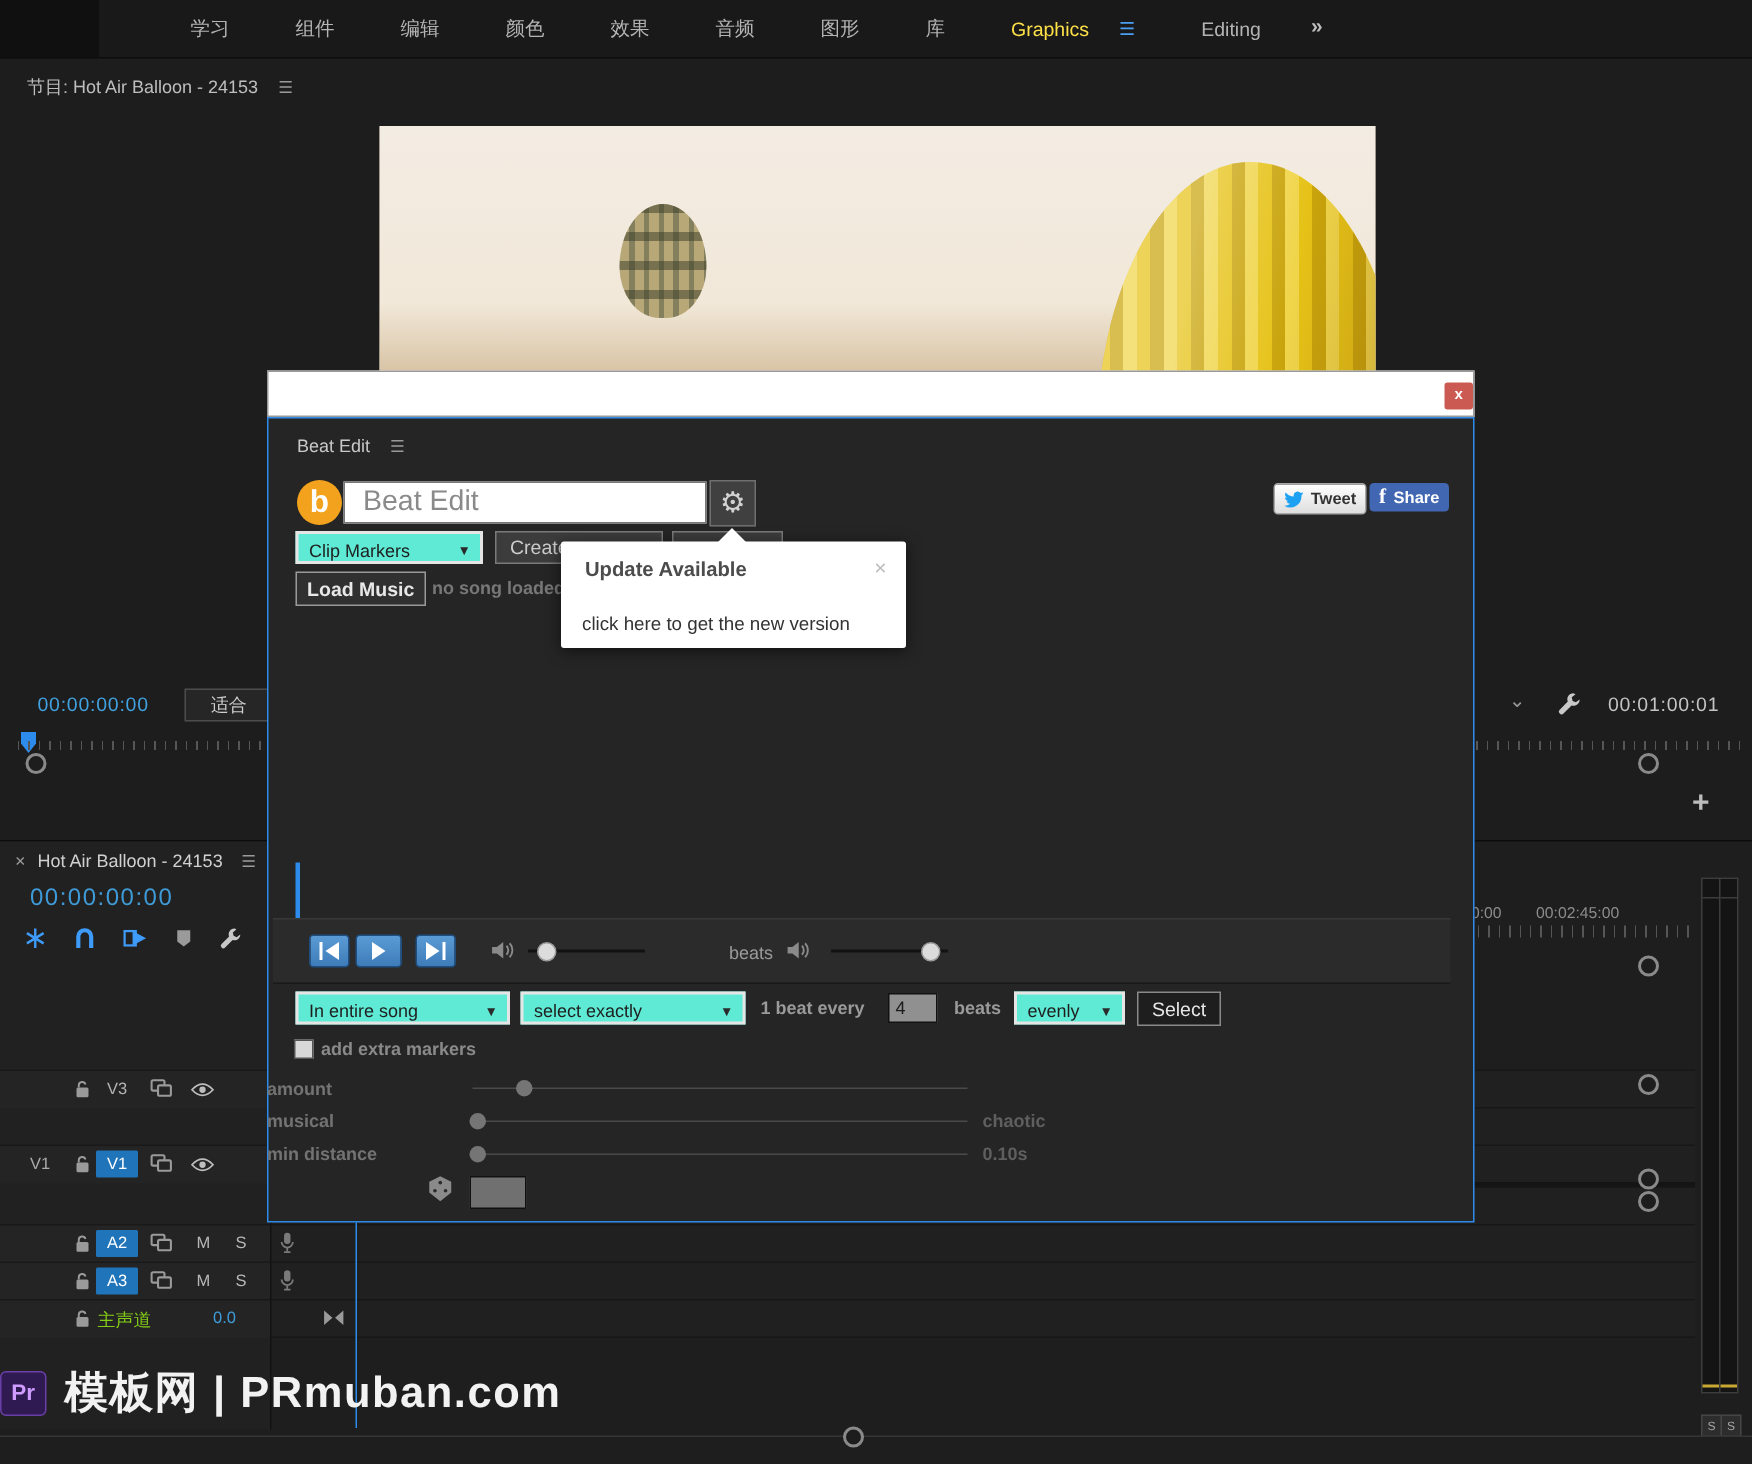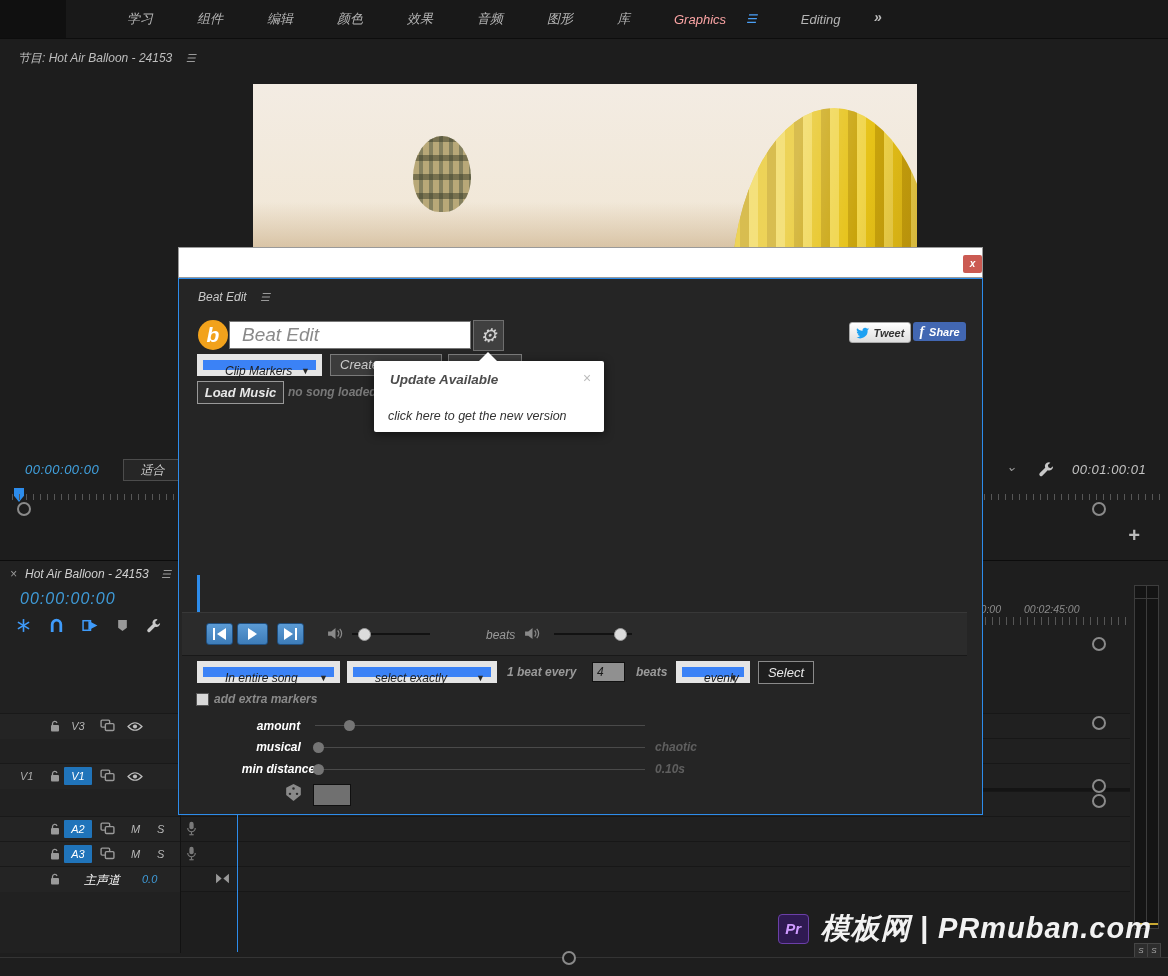--- a/index.html
+++ b/index.html
@@ -1,25 +1,25 @@
 <!DOCTYPE html>
 <html><head>
 <meta charset="utf-8">
 <style>
   html,body{margin:0;padding:0;width:1168px;height:976px;background:#1d1d1d;overflow:hidden;
     font-family:"Liberation Sans",sans-serif;color:#c8c8c8;-webkit-font-smoothing:antialiased;}
-  #app{position:relative;width:1168px;height:976px;font-style:italic;}
+  #app{position:relative;width:1168px;height:976px;}
   .a{position:absolute;}
 
   
   #menubar{position:absolute;left:0;top:0;width:1168px;height:38px;background:#191919;border-bottom:1px solid #0d0d0d;}
   #menubar .left-block{position:absolute;left:0;top:0;width:66px;height:38px;background:#101010;}
   #menubar .items{position:absolute;left:127px;top:0;height:38px;display:flex;align-items:center;gap:44px;}
   .menu-item{font-size:13px;color:#b4b4b4;white-space:nowrap;cursor:default;}
-  .menu-item.active{color:#fca5a5;}
+  .menu-item.active{color:#fde047;}
   #ws-menu-icon{color:#4a9ff5;font-size:12px;margin-left:-24px;}
   #menu-overflow{position:absolute;left:874px;top:9px;font-size:14px;color:#bdbdbd;font-weight:bold;}
 
   
   #program-title{position:absolute;left:18px;top:50px;font-size:12px;color:#bebebe;}
   #program-title .ham{color:#9a9a9a;margin-left:10px;font-size:11px;}
 
   #video{position:absolute;left:253px;top:84px;width:664px;height:374px;overflow:hidden;background:#e9dcc4;}
   .sky{position:absolute;inset:0;background:linear-gradient(180deg,#f3ece3 0%,#f1e7d6 40%,#ecdcc0 62%,#e2cda6 82%,#ddc091 100%);}
   .haze{position:absolute;left:0;top:118px;width:664px;height:74px;
@@ -85,21 +85,21 @@
   .trk .tbtn{position:absolute;left:64px;top:3px;width:28px;height:18px;font-size:11px;color:#b4b4b4;
     text-align:center;line-height:18px;border-radius:1px;}
   .trk .tbtn.on{background:#2074ba;color:#fff;}
   .trk .sync{position:absolute;left:100px;top:5px;}
   .trk .eye{position:absolute;left:127px;top:7px;}
   .trk .m{position:absolute;left:131px;top:6px;font-size:11px;color:#b8b8b8;}
   .trk .s{position:absolute;left:157px;top:6px;font-size:11px;color:#b8b8b8;}
   #row-v3{top:152px;} #row-v2{top:177px;} #row-v1{top:202px;}
   #row-a1{top:230px;margin-top:37px;} #row-a2{top:255px;} #row-a3{top:280px;} #row-master{top:305px;}
   #audio-gap{position:absolute;left:0;top:227px;width:1130px;height:3px;background:#141414;}
-  #row-master .mlabel{position:absolute;left:84px;top:5px;font-size:12px;color:#ffffff;}
+  #row-master .mlabel{position:absolute;left:65px;top:5px;font-size:12px;color:#84cc16;}
   #row-master .mval{position:absolute;left:142px;top:6px;font-size:11px;color:#3f9bd8;}
 
   #tl-content-lines div{position:absolute;left:180px;width:950px;height:1px;background:#171717;}
   #tl-rows-bg{position:absolute;left:180px;top:152px;width:950px;height:178px;background:#202020;}
   .mic-abs{position:absolute;}
   #bowtie{position:absolute;left:215px;top:312px;}
 
   #tl-ruler-lbl1{position:absolute;left:966px;top:42px;font-size:10.5px;color:#8c8c8c;}
   #tl-ruler-lbl2{position:absolute;left:1024px;top:42px;font-size:10.5px;color:#8c8c8c;}
   #tl-ruler-ticks{position:absolute;left:985px;top:56px;width:145px;height:8px;}
@@ -109,21 +109,21 @@
 
   
   #meter{position:absolute;left:1134px;top:24px;width:26px;height:368px;}
   .mbar{position:absolute;top:0;width:11px;height:342px;background:#141414;border:1px solid #3d3d3d;}
   .mbar .cap{position:absolute;left:0;top:0;width:100%;height:12px;border-bottom:1px solid #3d3d3d;}
   .mbar .peak{position:absolute;left:0;bottom:3px;width:100%;height:2px;background:#c8a832;}
   .sbox{position:absolute;top:358px;width:12px;height:13px;background:#2d2d2d;border:1px solid #454545;
     font-size:8px;color:#a8a8a8;text-align:center;line-height:13px;}
 
   
-  #watermark{position:absolute;left:0;top:348px;width:1152px;display:flex;justify-content:flex-end;align-items:center;gap:12px;z-index:5;}
+  #watermark{position:absolute;left:0;top:348px;width:1152px;display:flex;justify-content:flex-start;align-items:center;gap:12px;z-index:5;}
   #wm-logo{width:29px;height:28px;background:#2f1a52;border:1px solid #6b3fa8;border-radius:4px;
     color:#cf9bff;font-weight:bold;font-size:15px;text-align:center;line-height:28px;}
   #wm-text{font-size:29px;font-weight:bold;color:#f2f2f2;letter-spacing:1px;}
   #bottom-track{position:absolute;left:0;top:396px;width:1168px;height:1px;background:#343434;}
   #bottom-knob{position:absolute;left:562px;top:390px;}
 
   
   #dialog{position:absolute;left:178px;top:247px;width:805px;height:568px;z-index:20;}
   #dlg-titlebar{position:absolute;left:0;top:0;width:805px;height:31px;background:#ffffff;border:1px solid #9a9a9a;box-sizing:border-box;}
   #dlg-close{position:absolute;left:784px;top:7px;width:19px;height:18px;background:#cb5a52;border-radius:2px;
@@ -138,22 +138,22 @@
     box-sizing:border-box;font-size:19px;color:#8a8a8a;padding-left:12px;line-height:26px;}
   #be-gear{position:absolute;left:295px;top:73px;width:31px;height:31px;background:#404040;border:1px solid #6e6e6e;
     box-sizing:border-box;text-align:center;line-height:29px;font-size:19px;color:#d2d2d2;}
   #be-tweet{position:absolute;left:671px;top:75px;width:60px;height:19px;background:linear-gradient(#fff,#dedede);
     border:1px solid #a8a8a8;border-radius:3px;display:flex;align-items:center;justify-content:center;gap:4px;
     font-size:11px;font-weight:bold;color:#333;}
   #be-share{position:absolute;left:735px;top:75px;width:53px;height:19px;background:#4267b2;border-radius:3px;
     display:flex;align-items:center;justify-content:center;gap:5px;font-size:11px;font-weight:bold;color:#fff;}
   #be-share .f{font-family:"Liberation Serif",serif;font-size:14px;}
 
-  .dd{background:#3b82f6;color:#1e1e1e;font-size:12px;line-height:22px;height:22px;box-sizing:border-box;
-    padding-left:22px;position:absolute;border:6px solid #e5e5e5;}
+  .dd{background:#5eead4;color:#1e1e1e;font-size:12px;line-height:22px;height:22px;box-sizing:border-box;
+    padding-left:7px;position:absolute;border:2px solid #e5e5e5;}
   .dd .arr{position:absolute;right:6px;top:0;font-size:9px;color:#2a2a2a;line-height:22px;}
   #be-clipmarkers{left:19px;top:107px;width:125px;}
   #be-create{position:absolute;left:152px;top:107px;width:112px;height:22px;background:#3c3c3c;border:1px solid #7a7a7a;
     box-sizing:border-box;color:#cccccc;font-size:13px;padding-left:9px;line-height:20px;}
   #be-covered{position:absolute;left:270px;top:107px;width:74px;height:22px;background:#3c3c3c;border:1px solid #7a7a7a;box-sizing:border-box;}
   #be-load{position:absolute;left:19px;top:134px;width:87px;height:23px;background:#303030;border:1px solid #999;
     box-sizing:border-box;color:#e8e8e8;font-size:13px;font-weight:bold;text-align:center;line-height:21px;}
   #be-nosong{position:absolute;left:110px;top:138px;font-size:12px;font-weight:bold;color:#787878;}
 
   #popup{position:absolute;left:196px;top:114px;width:230px;height:71px;background:#fff;border-radius:2px;
@@ -179,21 +179,21 @@
 
   #be-everylbl{position:absolute;left:329px;top:418px;font-size:12px;font-weight:bold;color:#9a9a9a;}
   #be-everyval{position:absolute;left:414px;top:415px;width:33px;height:20px;background:#909090;border:1px solid #111;
     box-sizing:border-box;color:#1a1a1a;font-size:12px;padding-left:4px;line-height:18px;}
   #be-beats2{position:absolute;left:458px;top:418px;font-size:12px;font-weight:bold;color:#9a9a9a;}
   #be-select{position:absolute;left:580px;top:414px;width:56px;height:23px;background:#1e1e1e;border:1px solid #8a8a8a;
     box-sizing:border-box;color:#e8e8e8;font-size:13px;text-align:center;line-height:21px;}
   #be-check{position:absolute;left:18px;top:446px;width:11px;height:11px;background:#d8d8d8;border:1px solid #555;}
   #be-checklbl{position:absolute;left:36px;top:445px;font-size:12px;font-weight:bold;color:#8a8a8a;}
 
-  .dim-lbl{position:absolute;left:0;width:125px;text-align:center;font-size:12px;font-weight:bold;color:#ffffff;padding-left:38px;}
+  .dim-lbl{position:absolute;left:0;width:125px;text-align:left;font-size:12px;font-weight:bold;color:#737373;}
   .dim-track{position:absolute;left:137px;width:330px;height:1px;background:#4a4a4a;}
   .dim-knob{position:absolute;width:11px;height:11px;border-radius:50%;background:#757575;}
   .dim-val{position:absolute;left:477px;font-size:12px;font-weight:bold;color:#5f5f5f;}
   #be-graybox{position:absolute;left:135px;top:537px;width:36px;height:20px;background:#707070;border:1px solid #101010;}
 
   svg{display:block;}
 </style>
 </head>
 <body>
 

